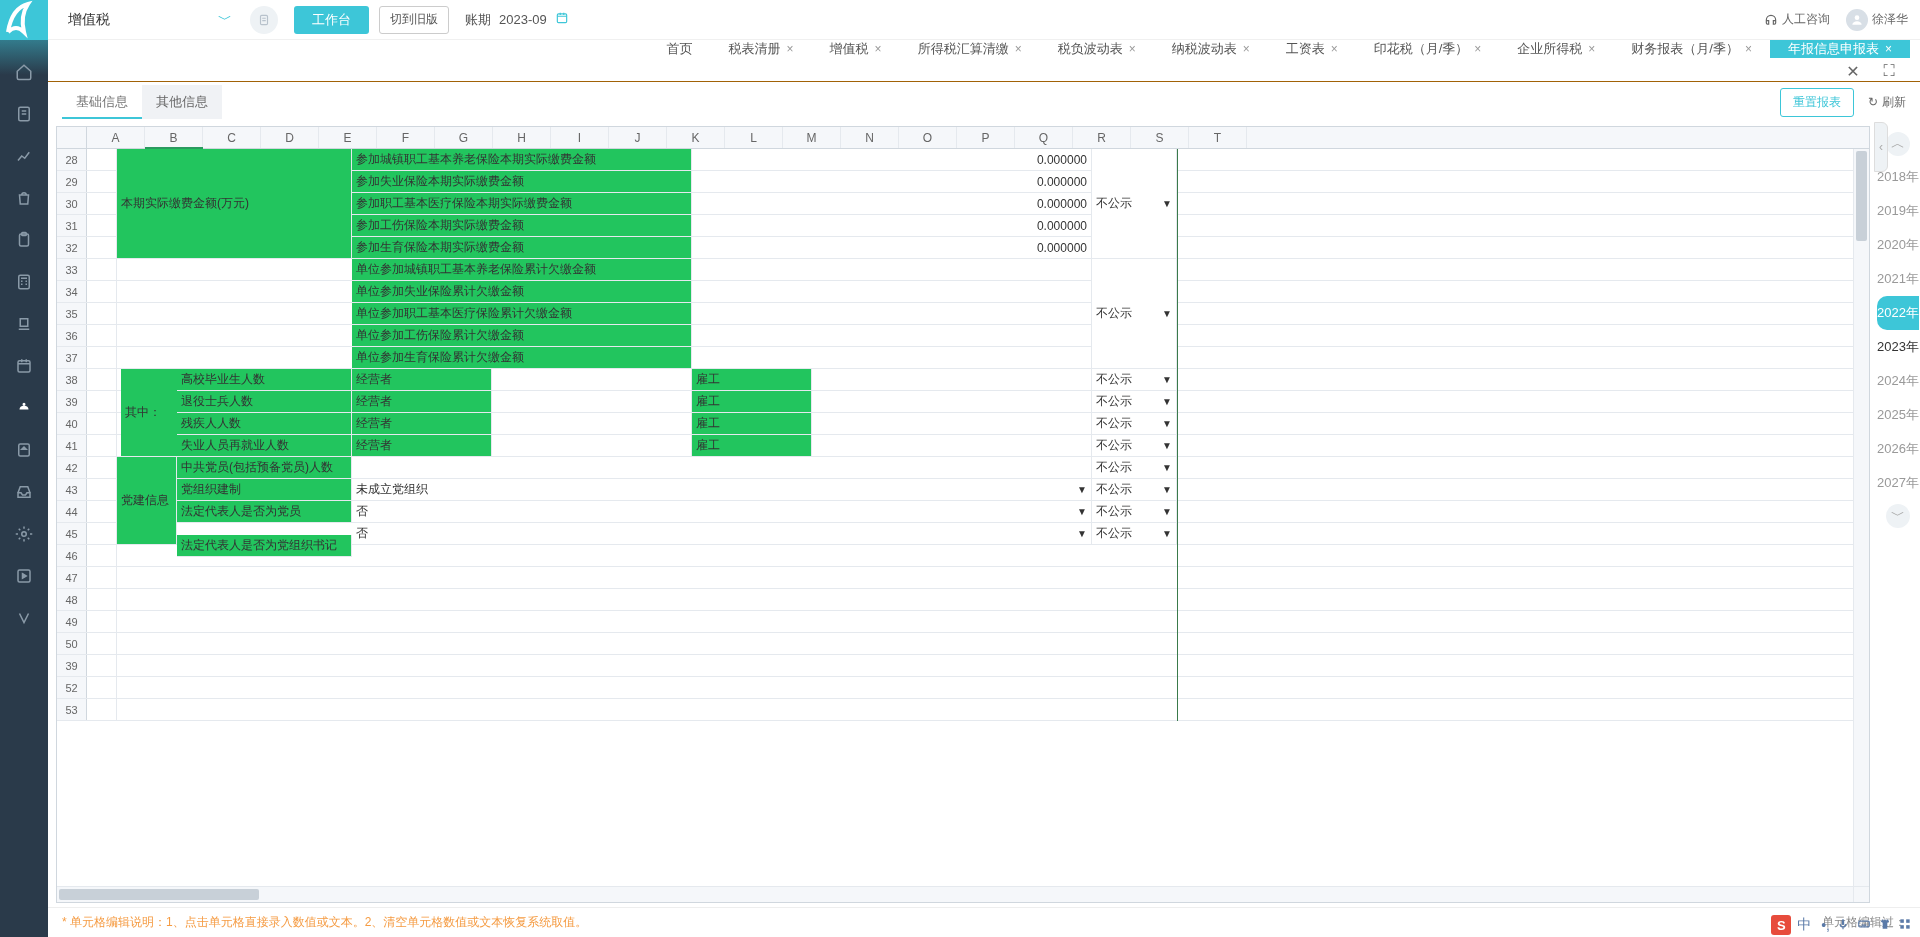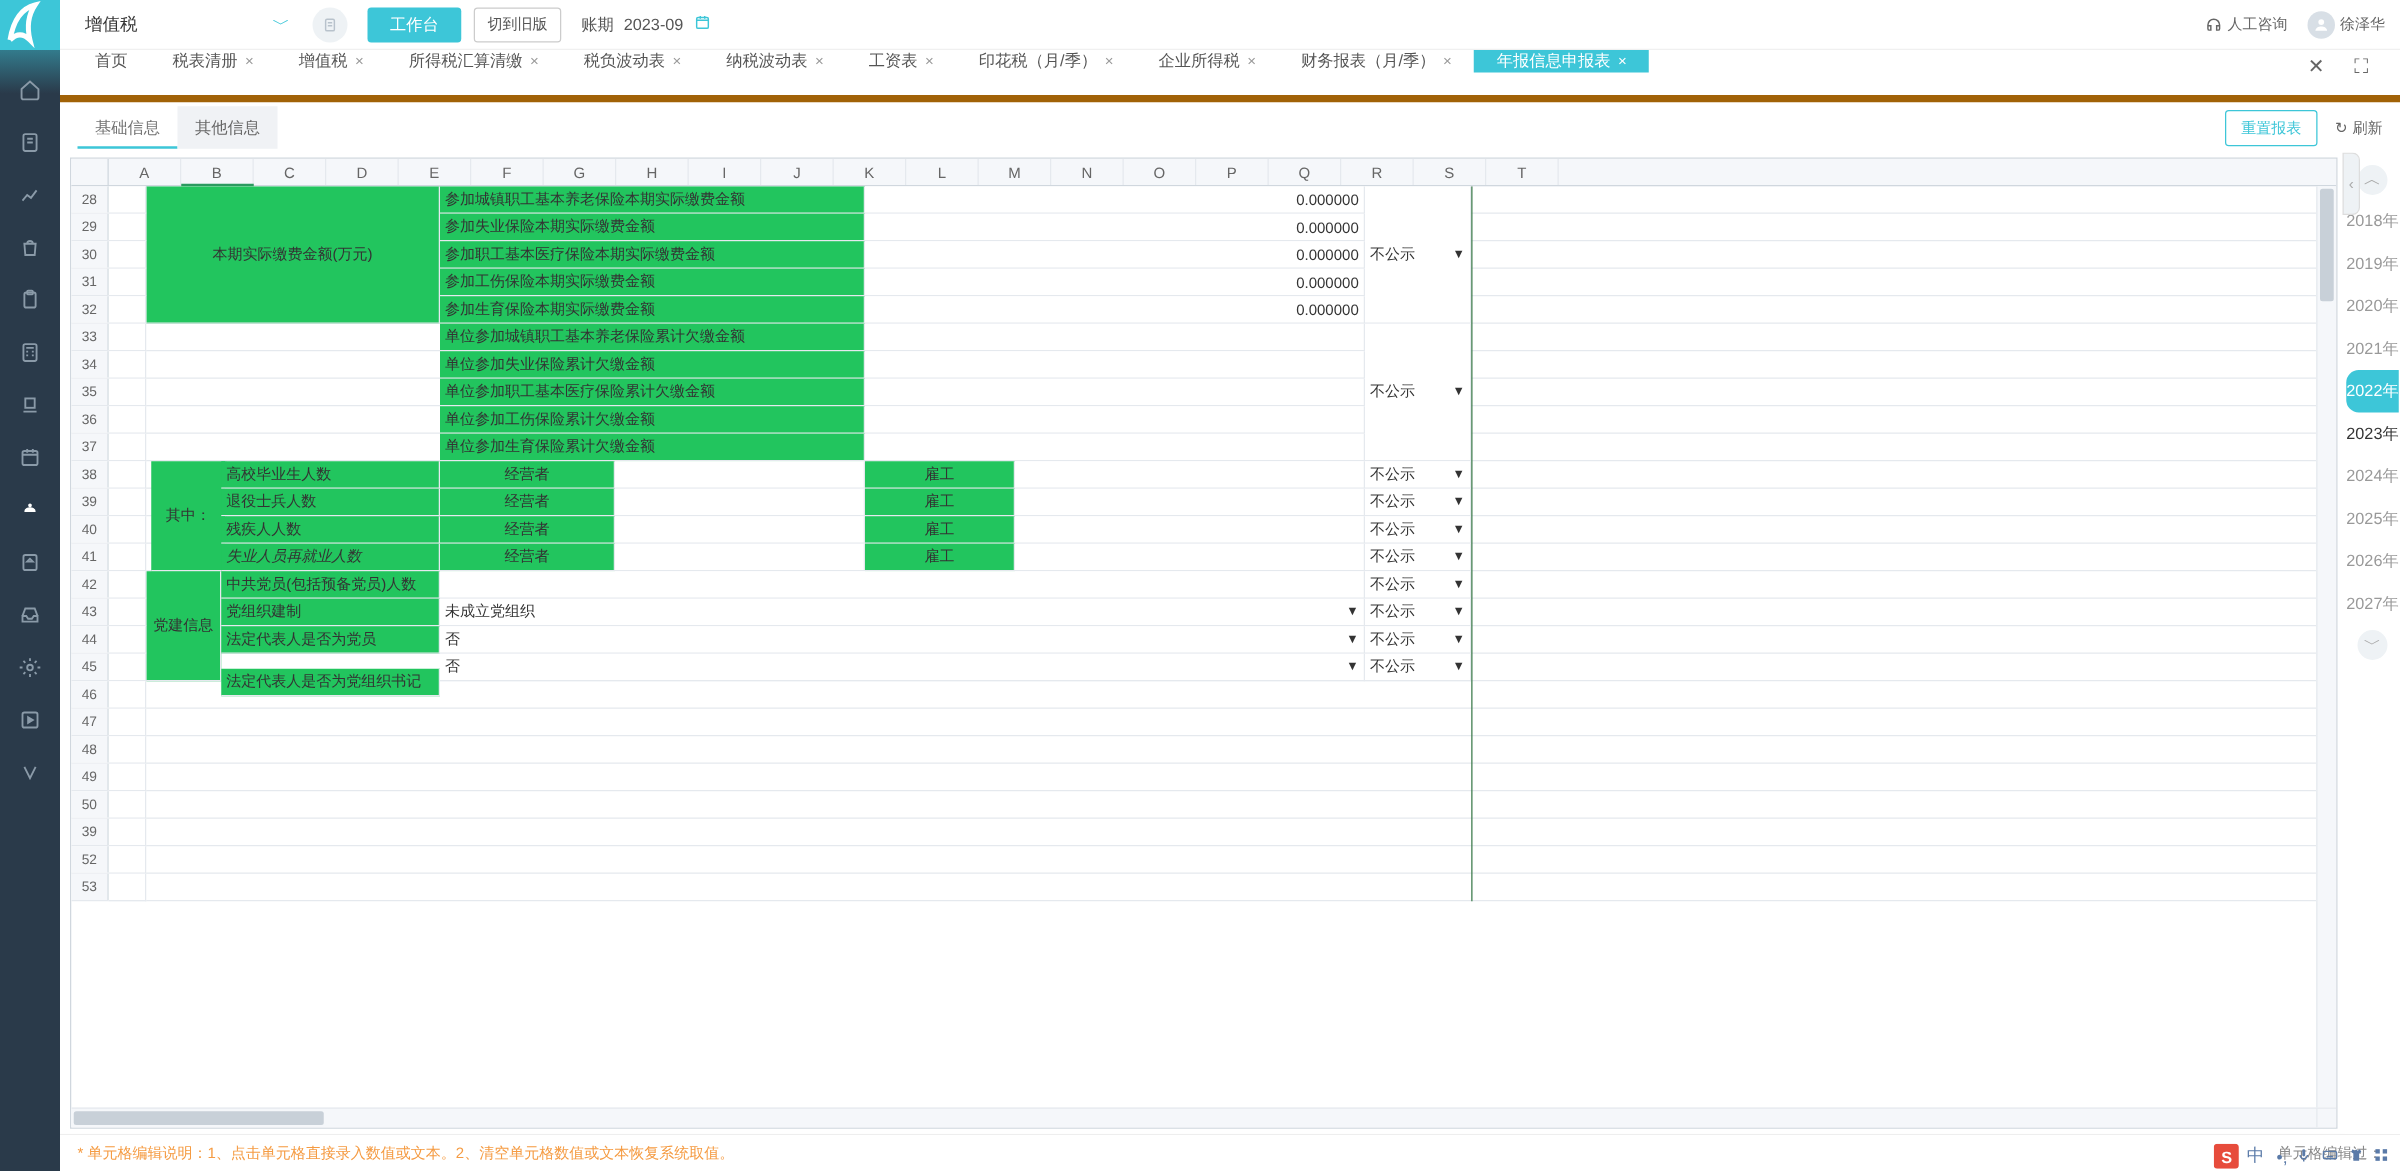--- a/index.html
+++ b/index.html
@@ -17,21 +17,21 @@
 .tb-select .chev { color: #3dc6d8; margin-left: auto; font-size: 14px; }
 .tb-iconbtn { width: 28px; height: 28px; border-radius: 50%; background: #eef2f5; display: flex; align-items: center; justify-content: center; margin-left: 10px; color:#b8c2cc; cursor: pointer; }
 .tb-btn { background: #3dc6d8; color: #fff; border: none; height: 28px; padding: 0 18px; border-radius: 3px; margin-left: 16px; cursor: pointer; font-size: 13px; }
 .tb-outline { background: #fff; border: 1px solid #ccc; color: #555; height: 28px; padding: 0 10px; border-radius: 3px; margin-left: 10px; cursor: pointer; font-size: 12px; }
 .tb-period { margin-left: 16px; color: #555; font-size: 13px; display:flex; align-items:center; }
 .tb-period .label { margin-right: 8px; }
 .tb-period .cal { margin-left: 8px; color: #3dc6d8; cursor:pointer; }
 .tb-right { margin-left: auto; display: flex; align-items: center; gap: 16px; }
 .tb-right .item { display: flex; align-items: center; color: #666; cursor: pointer; gap: 4px; }
 .tb-right .avatar { width: 22px; height: 22px; border-radius: 50%; background: #d8dfe6; display:flex; align-items:center; justify-content:center; color:#fff; }
-.tabsbar { height: 42px; display: flex; align-items: flex-start; padding: 0 10px; border-bottom: 6px solid #a16207; background:#fff; }
+.tabsbar { height: 42px; display: flex; align-items: flex-end; padding: 0 10px; border-bottom: 1px solid #a16207; background:#fff;flex-direction:column; }
 .tab { display: flex; align-items: center; padding: 0 18px; font-size: 13px; color: #555; cursor: pointer; position: relative; white-space: nowrap; }
 .tab .x { margin-left: 6px; color: #999; font-size: 12px; }
 .tab.active { background: #3dc6d8; color: #fff; }
 .tab.active .x { color: #fff; }
 .tabs-end { margin-left: auto; display: flex; align-items: center; gap: 10px; padding-right: 8px; }
 .tabs-end .icn { width: 26px; height: 26px; display: flex; align-items: center; justify-content: center; color: #666; cursor: pointer; font-size: 16px; }
 .subbar { height: 40px; display: flex; align-items: center; padding: 0 14px; background: #fff; }
 .sub-tabs { display: flex; }
 .sub-tab { padding: 0 14px; height: 34px; line-height: 34px; font-size: 13px; color: #666; cursor: pointer; }
 .sub-tab.active { color: #737373; border-bottom: 2px solid #3dc6d8; background:#fff; }
@@ -43,21 +43,21 @@
 .grid { flex: 1; position: relative; overflow: hidden; border: 1px solid #d0d7de; background: #fff; }
 .colhead { display: flex; border-bottom: 1px solid #d0d7de; background: #f5f7fa; height: 22px; }
 .ch-sel { width: 30px; border-right: 1px solid #d0d7de; background:#f5f7fa; }
 .ch-cell { flex: 0 0 58px; border-right: 1px solid #e5e9ee; text-align: center; line-height: 22px; color: #666; font-size: 12px; }
 .rows { position: absolute; top: 22px; bottom: 16px; left: 0; right: 16px; overflow: hidden; }
 .row { display: flex; height: 22px; border-bottom: 1px solid #e5e9ee; }
 .rownum { width: 30px; border-right: 1px solid #d0d7de; background: #f5f7fa; text-align: center; line-height: 22px; color: #666; font-size: 11px; }
 .activecolmark { position:absolute; top:0; left: 88px; width:58px; height:22px; border-bottom:2px solid #2b9a5f; pointer-events:none; }
 .cell { position: absolute; border-right: 1px solid #e5e9ee; border-bottom: 1px solid #e5e9ee; font-size: 12px; color: #333; padding: 0 4px; display: flex; align-items: center; background:#fff; }
 .cell.hdr { background: #22c55e; }
-.cell.center { justify-content: center; }
+.cell.center { }
 .cell.right { justify-content: flex-end; }
 .cell .dd { margin-left: auto; color: #333; font-size: 10px; }
 .vscroll { position: absolute; top: 22px; right: 0; bottom: 16px; width: 16px; background: #f5f7fa; border-left: 1px solid #e5e9ee; }
 .vscroll .thumb { position: absolute; left: 2px; right: 2px; top: 2px; height: 90px; background: #c8d0d8; border-radius: 2px; cursor:pointer; }
 .hscroll { position: absolute; left: 0; right: 16px; bottom: 0; height: 16px; background: #f5f7fa; border-top: 1px solid #e5e9ee; }
 .hscroll .thumb { position: absolute; top: 2px; bottom: 2px; left: 2px; width: 200px; background: #c8d0d8; border-radius: 2px; cursor:pointer;}
 .scroll-corner { position:absolute; right:0; bottom:0; width:16px; height:16px; background:#f5f7fa; border-left:1px solid #e5e9ee; border-top:1px solid #e5e9ee; }
 .yearpanel { position: absolute; right: 0; top: 0; bottom: 0; width: 44px; background: #fff; display: flex; flex-direction: column; align-items: center; padding-top: 6px; gap: 0; }
 .yearpanel .arrow { width: 24px; height: 24px; border-radius: 50%; background: #eef2f5; color:#aaa; display: flex; align-items: center; justify-content: center; cursor: pointer; margin: 4px 0; font-size: 14px;}
 .yearpanel .yr { font-size: 13px; color: #999; padding: 8px 0; cursor: pointer; width:100%; text-align:center; }
@@ -527,21 +527,21 @@
               <div class="cell hdr center" style="left: 605px; top: 264px; width: 120px; height: 22px;">
                 <span>雇工</span>
               </div>
               <div class="cell " style="left: 725px; top: 264px; width: 280px; height: 22px;">
                 <span></span>
               </div>
               <div class="cell center" style="left: 1005px; top: 264px; width: 85px; height: 22px;">
                 <span>不公示</span>
                 <span class="dd">▼</span>
               </div>
-              <div class="cell hdr" style="left: 90px; top: 286px; width: 175px; height: 22px; font-style: italic;">
+              <div class="cell hdr" style="left: 90px; top: 286px; width: 175px; height: 22px;">
                 <span>失业人员再就业人数</span>
               </div>
               <div class="cell hdr center" style="left: 265px; top: 286px; width: 140px; height: 22px;">
                 <span>经营者</span>
               </div>
               <div class="cell " style="left: 405px; top: 286px; width: 200px; height: 22px;">
                 <span></span>
               </div>
               <div class="cell hdr center" style="left: 605px; top: 286px; width: 120px; height: 22px;">
                 <span>雇工</span>

